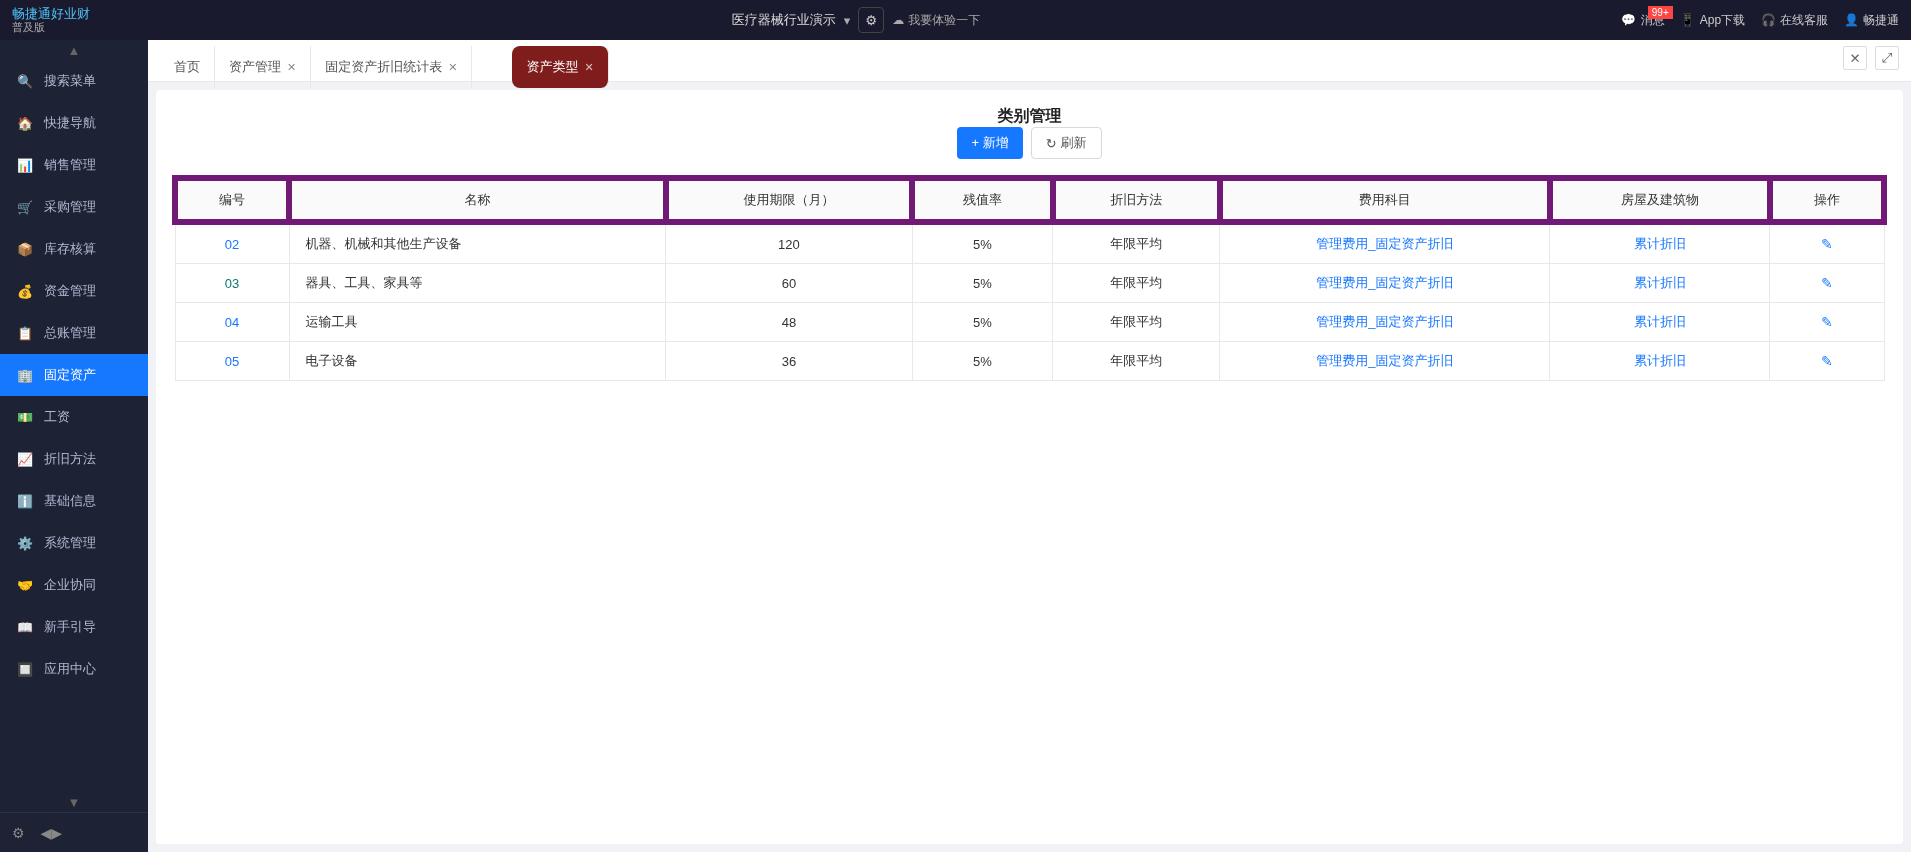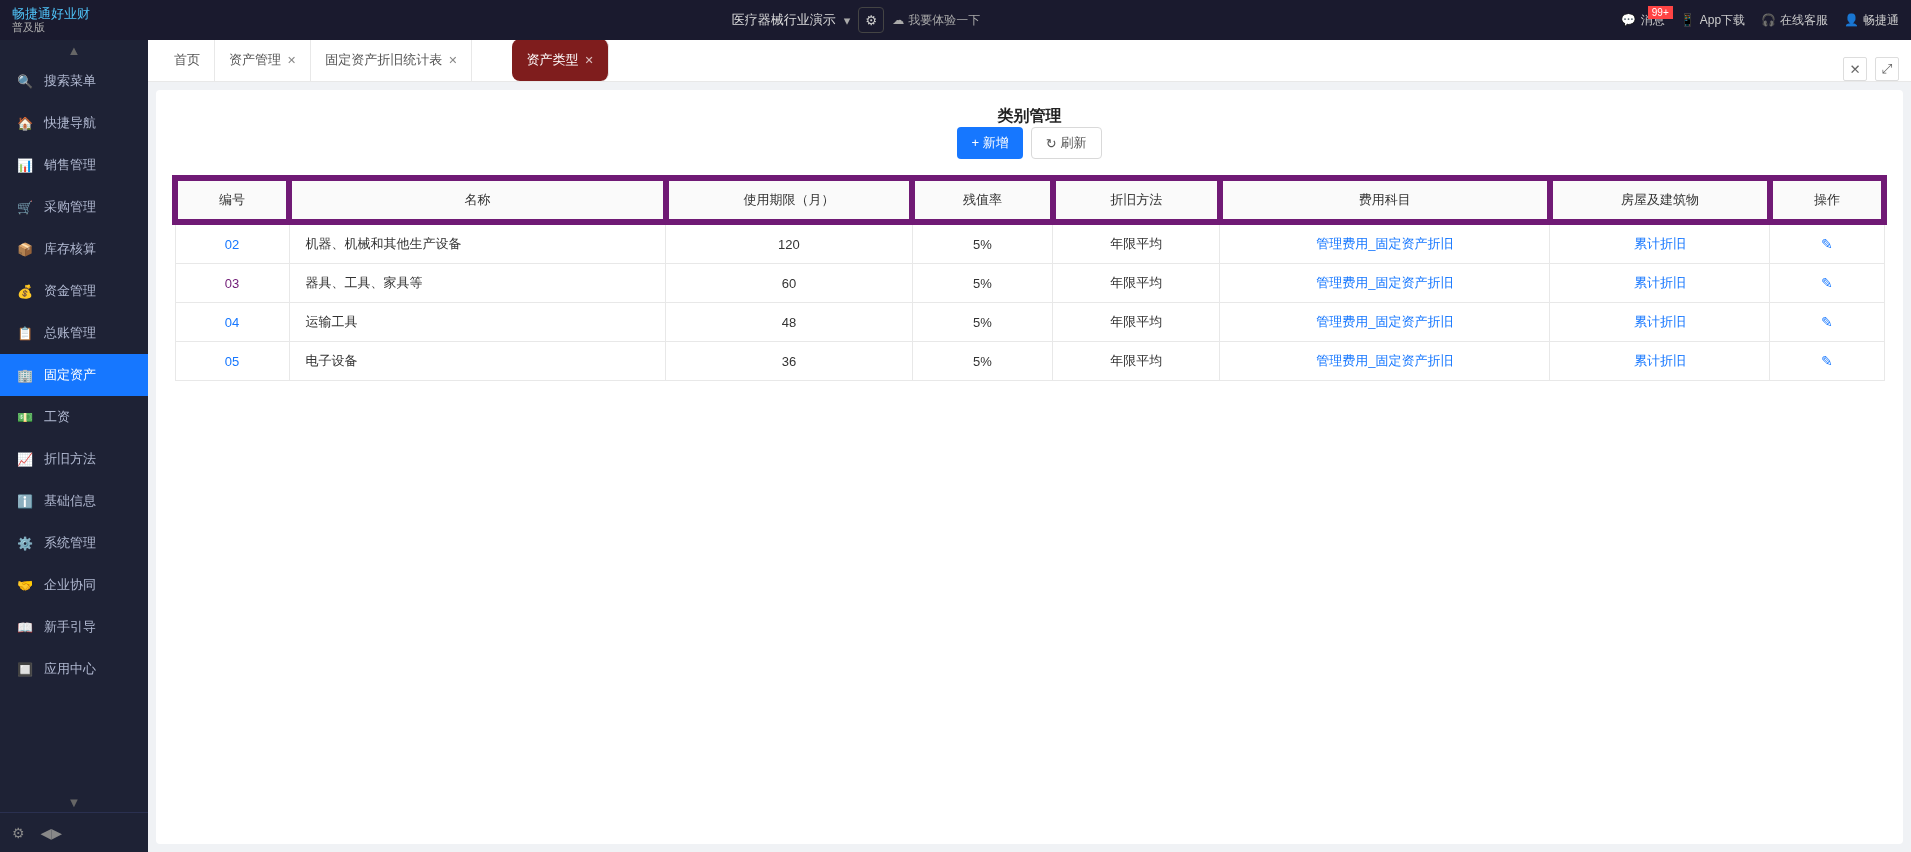--- a/index.html
+++ b/index.html
@@ -65,22 +65,22 @@
     .sidebar-arrow { height: 20px; display: flex; align-items: center; justify-content: center; color: #666; cursor: pointer; }
 
     
     .content-area { flex: 1; display: flex; flex-direction: column; background: #f0f2f5; overflow: hidden; }
 
     
     .tabs-bar {
       height: 42px;
       background: #fff;
       display: flex;
-      align-items: flex-end;
-      padding: 0 12px;
+      align-items: flex-start;
+      padding: 6px 12px;
       gap: 0;
       border-bottom: 1px solid #e8e8e8;
       position: relative;
     }
     .tab-item {
       display: flex;
       align-items: center;
       gap: 6px;
       padding: 0 14px;
       height: 42px;
@@ -293,21 +293,21 @@
     <td style="color:#1677ff;cursor:pointer">02</td>
     <td class="left-text">机器、机械和其他生产设备</td>
     <td>120</td>
     <td>5%</td>
     <td>年限平均</td>
     <td style="color:#1677ff;cursor:pointer">管理费用_固定资产折旧</td>
     <td style="color:#1677ff;cursor:pointer">累计折旧</td>
     <td style="text-align:center"><span class="edit-icon">✎</span></td>
   </tr>
             <tr>
-    <td style="color:#701a75;cursor:pointer">03</td>
+    <td style="color:#0f766e;cursor:pointer">03</td>
     <td class="left-text">器具、工具、家具等</td>
     <td>60</td>
     <td>5%</td>
     <td>年限平均</td>
     <td style="color:#1677ff;cursor:pointer">管理费用_固定资产折旧</td>
     <td style="color:#1677ff;cursor:pointer">累计折旧</td>
     <td style="text-align:center"><span class="edit-icon">✎</span></td>
   </tr>
             <tr>
     <td style="color:#1677ff;cursor:pointer">04</td>

